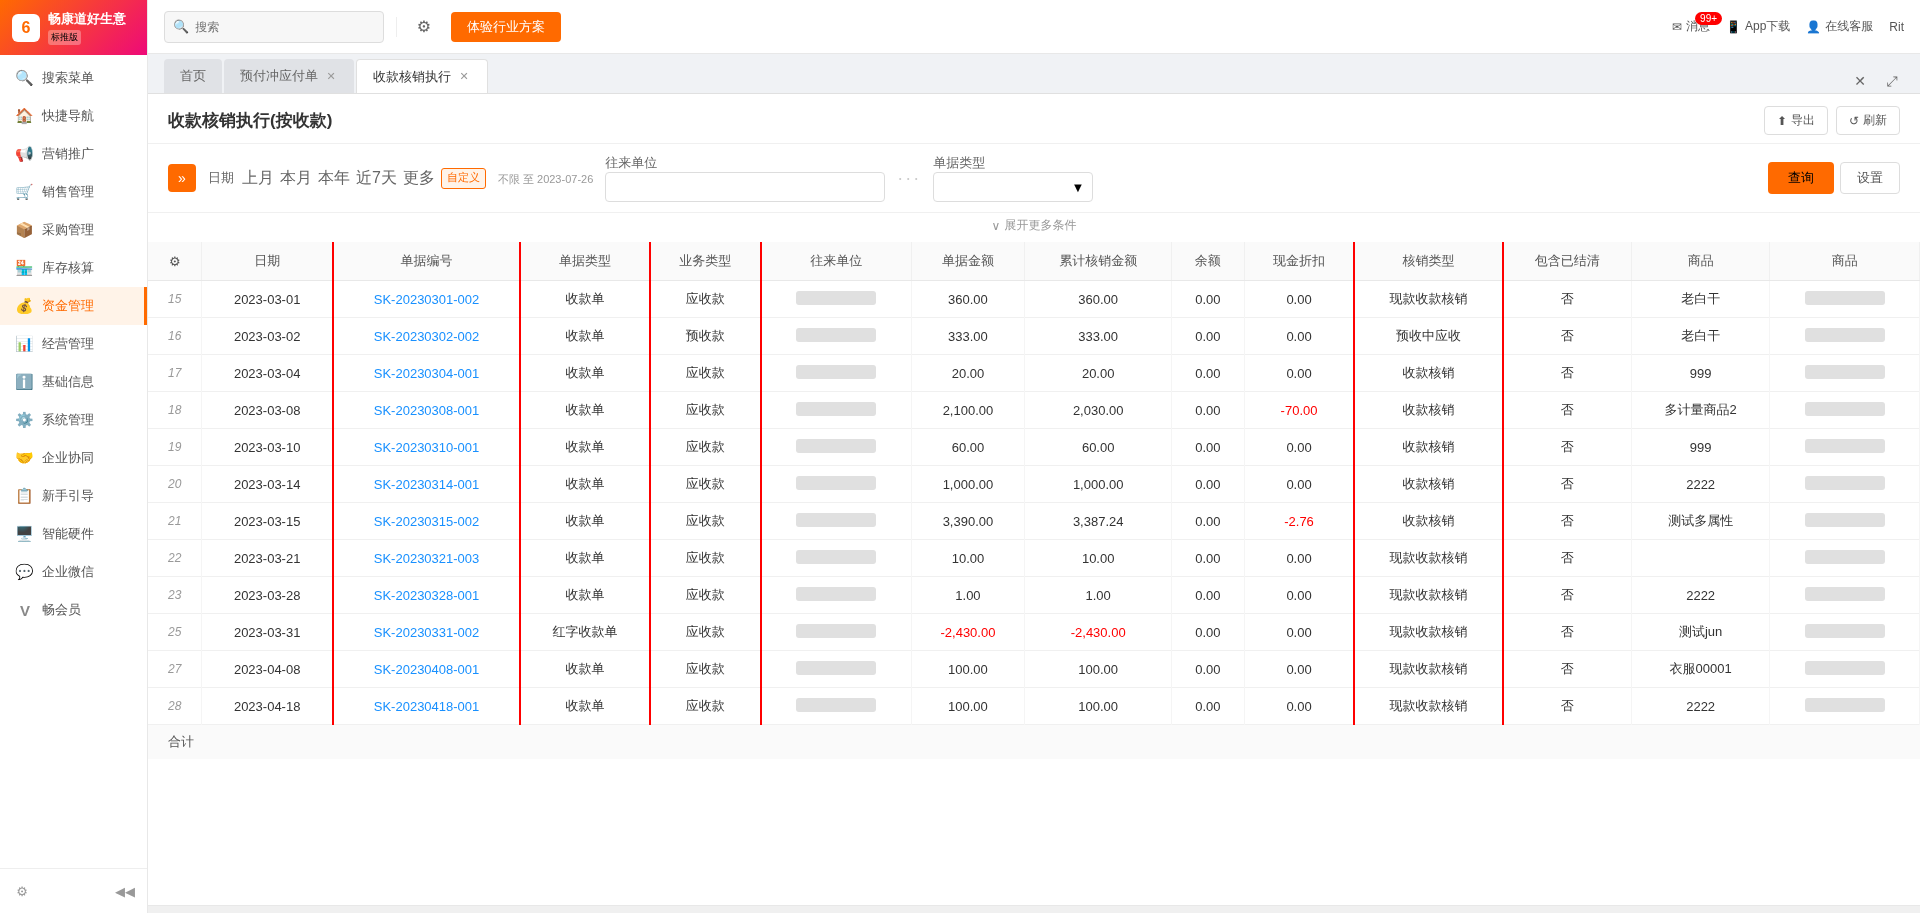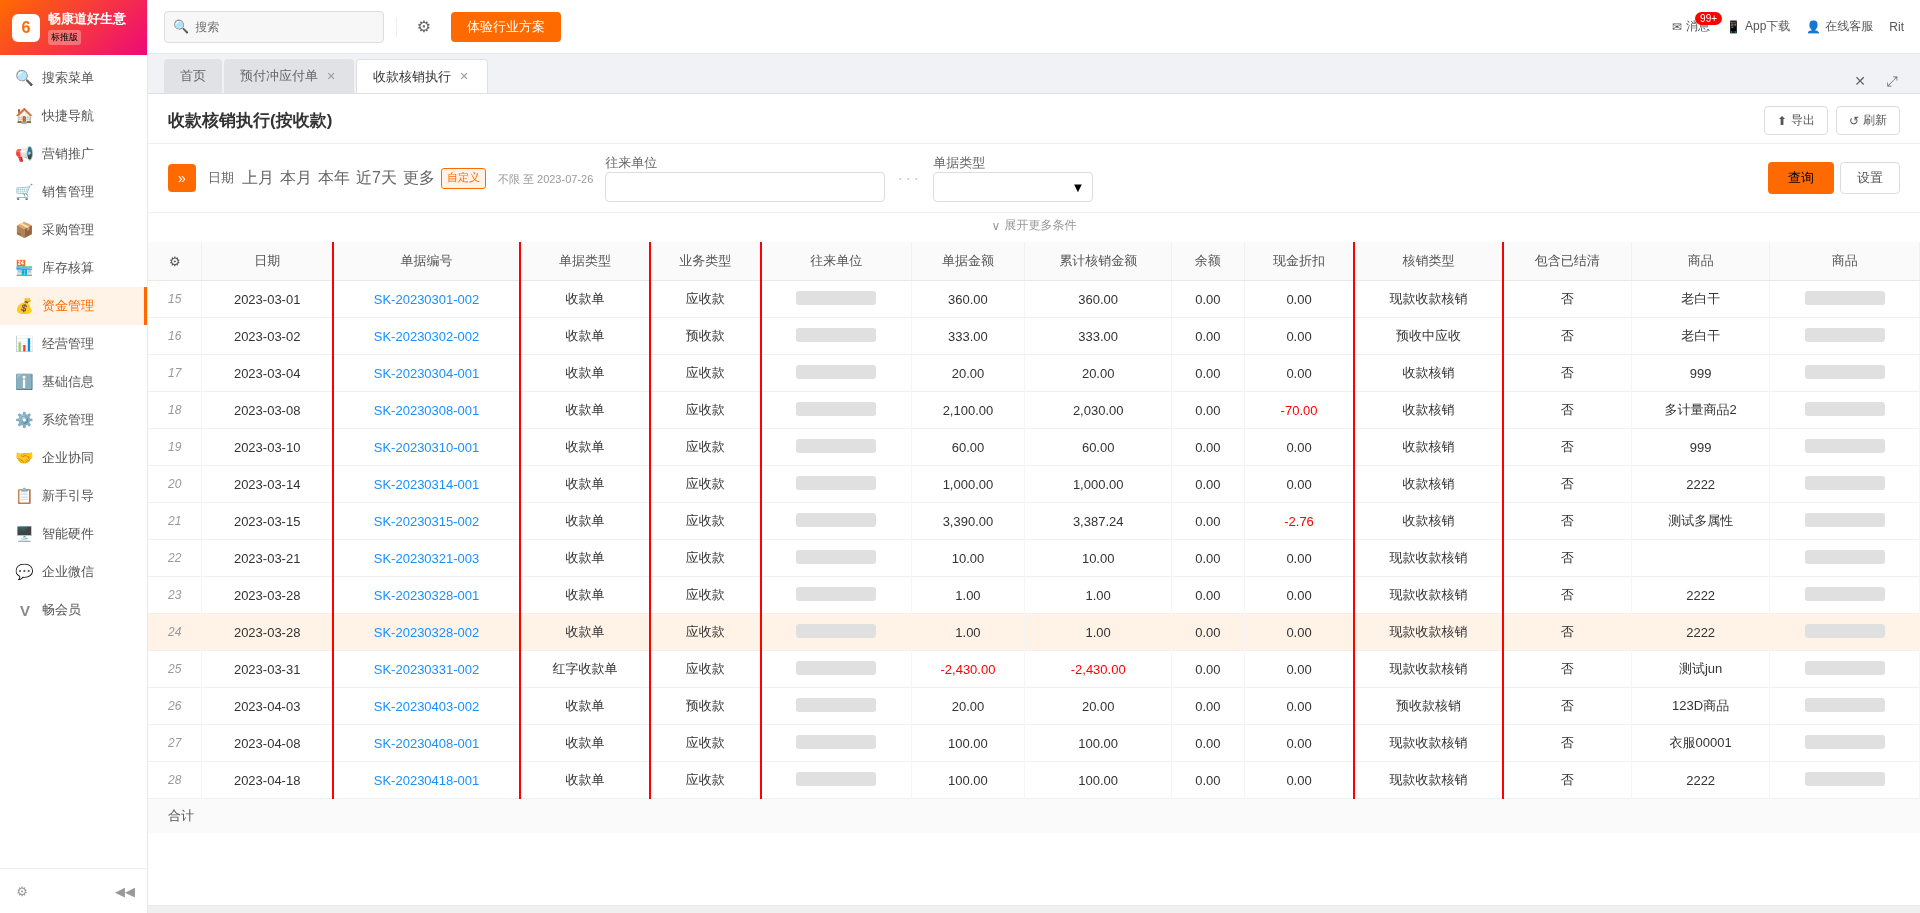--- a/index.html
+++ b/index.html
@@ -444,66 +444,34 @@
               <td><span class="td-blurred"></span></td>
               <td>1.00</td>
               <td>1.00</td>
               <td>0.00</td>
               <td>0.00</td>
               <td style="border-left: 2px solid red; border-right: 2px solid red;">现款收款核销</td>
               <td>否</td>
               <td>2222</td>
               <td><span class="td-blurred"></span></td>
             </tr>
-            <tr class="highlighted">
-              <td class="row-num">24</td>
-              <td>2023-03-28</td>
-              <td style="border-left: 2px solid red; border-right: 2px solid red;"><a class="td-link" href="#">SK-20230328-002</a></td>
-              <td>收款单</td>
-              <td style="border-left: 2px solid red; border-right: 2px solid red;">应收款</td>
-              <td><span class="td-blurred"></span></td>
-              <td>1.00</td>
-              <td>1.00</td>
-              <td>0.00</td>
-              <td>0.00</td>
-              <td style="border-left: 2px solid red; border-right: 2px solid red;">现款收款核销</td>
-              <td>否</td>
-              <td>2222</td>
-              <td><span class="td-blurred"></span></td>
-            </tr>
             <tr>
               <td class="row-num">25</td>
               <td>2023-03-31</td>
               <td style="border-left: 2px solid red; border-right: 2px solid red;"><a class="td-link" href="#">SK-20230331-002</a></td>
               <td>红字收款单</td>
               <td style="border-left: 2px solid red; border-right: 2px solid red;">应收款</td>
               <td><span class="td-blurred"></span></td>
               <td class="td-negative">-2,430.00</td>
               <td class="td-negative">-2,430.00</td>
               <td>0.00</td>
               <td>0.00</td>
               <td style="border-left: 2px solid red; border-right: 2px solid red;">现款收款核销</td>
               <td>否</td>
               <td>测试jun</td>
-              <td><span class="td-blurred"></span></td>
-            </tr>
-            <tr>
-              <td class="row-num">26</td>
-              <td>2023-04-03</td>
-              <td style="border-left: 2px solid red; border-right: 2px solid red;"><a class="td-link" href="#">SK-20230403-002</a></td>
-              <td>收款单</td>
-              <td style="border-left: 2px solid red; border-right: 2px solid red;">预收款</td>
-              <td><span class="td-blurred"></span></td>
-              <td>20.00</td>
-              <td>20.00</td>
-              <td>0.00</td>
-              <td>0.00</td>
-              <td style="border-left: 2px solid red; border-right: 2px solid red;">预收款核销</td>
-              <td>否</td>
-              <td>123D商品</td>
               <td><span class="td-blurred"></span></td>
             </tr>
             <tr>
               <td class="row-num">27</td>
               <td>2023-04-08</td>
               <td style="border-left: 2px solid red; border-right: 2px solid red;"><a class="td-link" href="#">SK-20230408-001</a></td>
               <td>收款单</td>
               <td style="border-left: 2px solid red; border-right: 2px solid red;">应收款</td>
               <td><span class="td-blurred"></span></td>
               <td>100.00</td>

